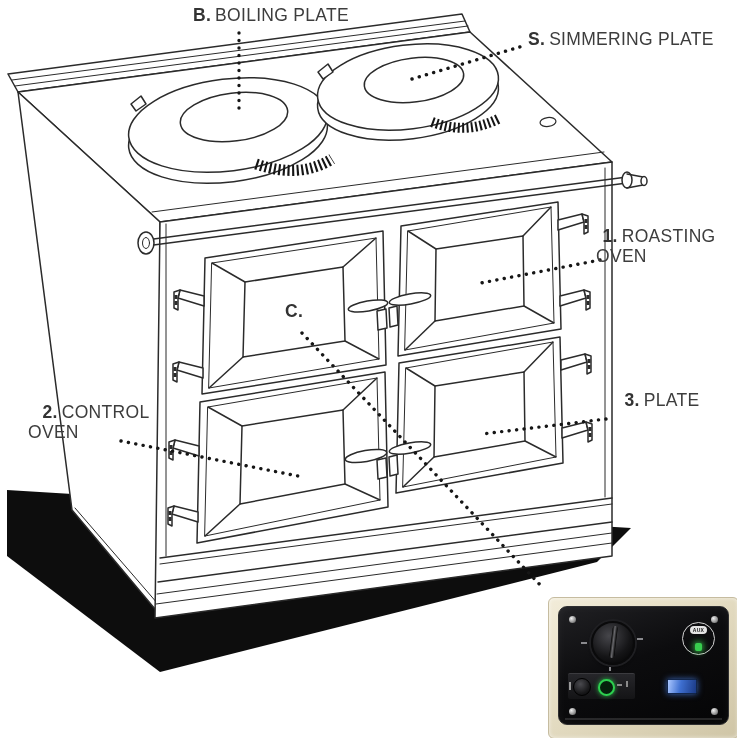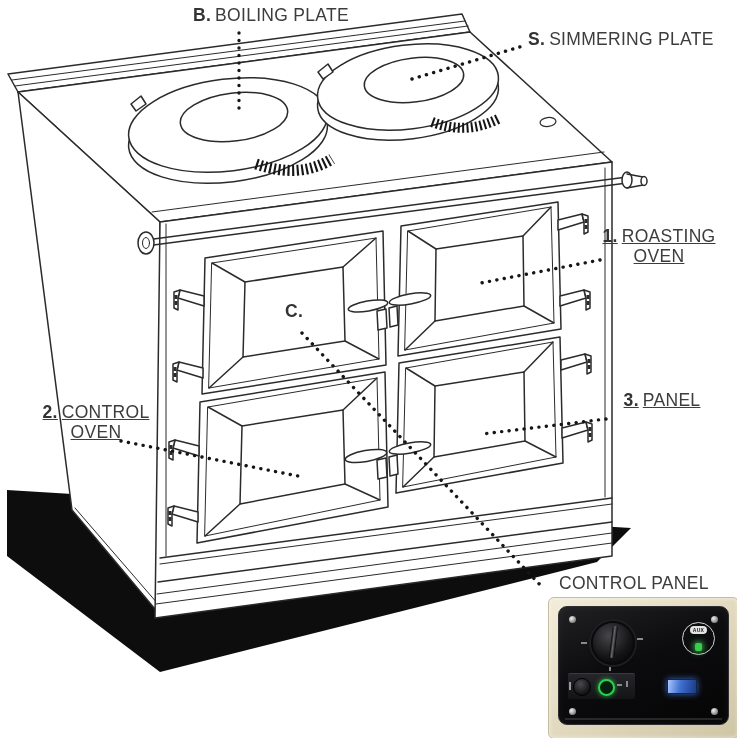--- a/index.html
+++ b/index.html
@@ -4,22 +4,22 @@
 <style>
   html,body{margin:0;padding:0;background:#ffffff;}
   .stage{position:relative;width:737px;height:738px;background:#fff;overflow:hidden;
          font-family:"Liberation Sans",sans-serif;}
   svg{position:absolute;left:0;top:0;}
 
   
   .lbl{position:absolute;font:400 17.5px/20px "Liberation Sans",sans-serif;
        color:#3d3d3d;letter-spacing:.3px;white-space:nowrap;}
   .lbl .pfx{font-weight:700;color:#333;margin-right:4px;}
-  .lbl.two{white-space:normal;text-align:center;text-decoration:underline;}
-  .lbl .l2{display:block;text-align:center;}
+  .lbl.two{white-space:normal;text-align:center;}
+  .lbl .l2{display:block;text-align:left;}
 
   
   .photo{position:absolute;left:548px;top:597px;width:189px;height:140px;
          background:linear-gradient(145deg,#f2ecd9 0%,#e4dcc2 45%,#cfc5a6 100%);
          border-radius:6px;border:1px solid #c6bca0;box-shadow:inset 0 0 4px rgba(255,255,255,.6);}
   .blackpanel{position:absolute;left:9px;top:8px;right:9px;bottom:13px;border-radius:9px;
          background:linear-gradient(160deg,#202023 0%,#0c0c0e 45%,#050506 100%);
          border:1px solid #2e2e30;box-shadow:inset 0 0 10px rgba(255,255,255,.05);}
   .screw{position:absolute;width:7px;height:7px;border-radius:50%;
          background:radial-gradient(circle at 35% 35%,#f0f0f0,#999 55%,#4f4f4f);}
@@ -220,30 +220,27 @@
     <span class="pfx">1.</span><span>ROASTING</span>
     <span class="l2">OVEN</span>
   </div>
 
   <div class="lbl two" style="left:28px;top:402px;width:136px;">
     <span class="pfx">2.</span><span>CONTROL</span>
     <span class="l2">OVEN</span>
   </div>
 
   <div class="lbl two" style="left:592px;top:390px;width:140px;">
-    <span class="pfx">3.</span><span>PANEL</span>
+    <span class="pfx">3.</span><span>PLATE</span>
   </div>
 
   <div class="lbl" style="left:285px;top:301px;">
     <span class="pfx">C.</span>
   </div>
 
-  <div class="lbl" style="left:559px;top:573px;">
-    <span>CONTROL PANEL</span>
-  </div>
 
   <div class="photo">
     <div class="blackpanel">
       <div class="screw tl"></div>
       <div class="screw tr"></div>
       <div class="screw bl"></div>
       <div class="screw br"></div>
 
       <div class="knob">
         <div class="bar"></div>

